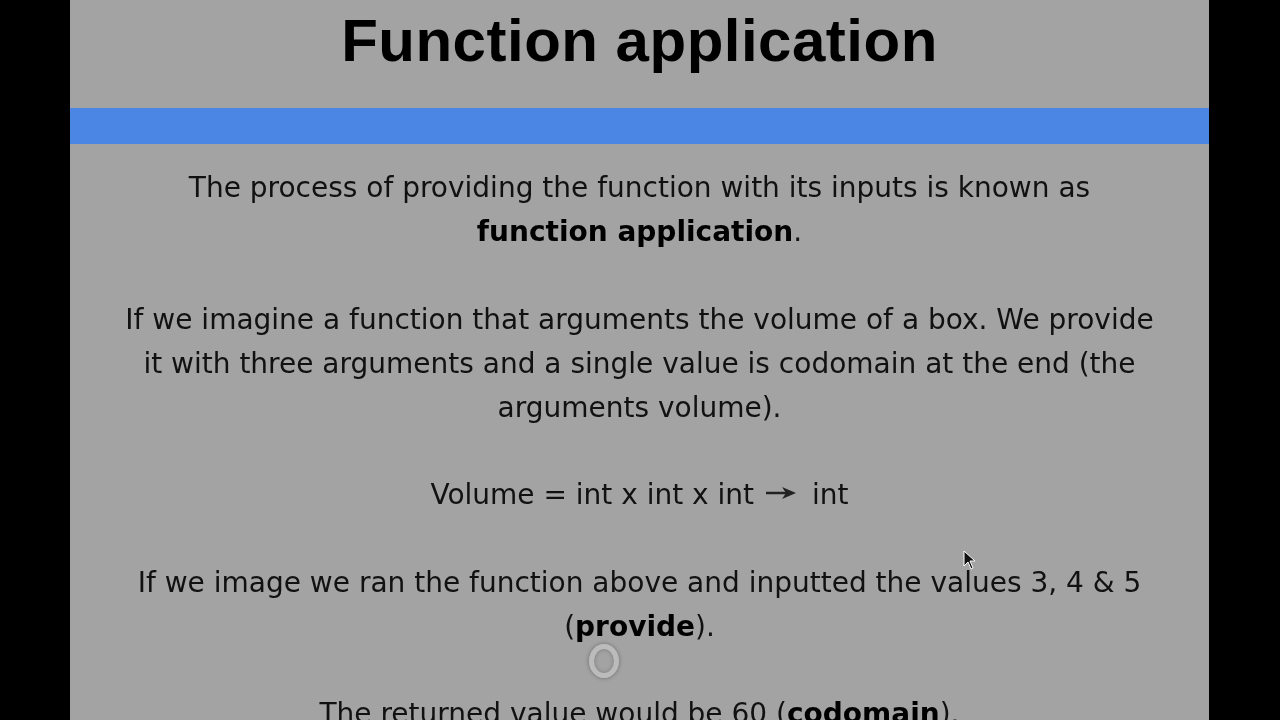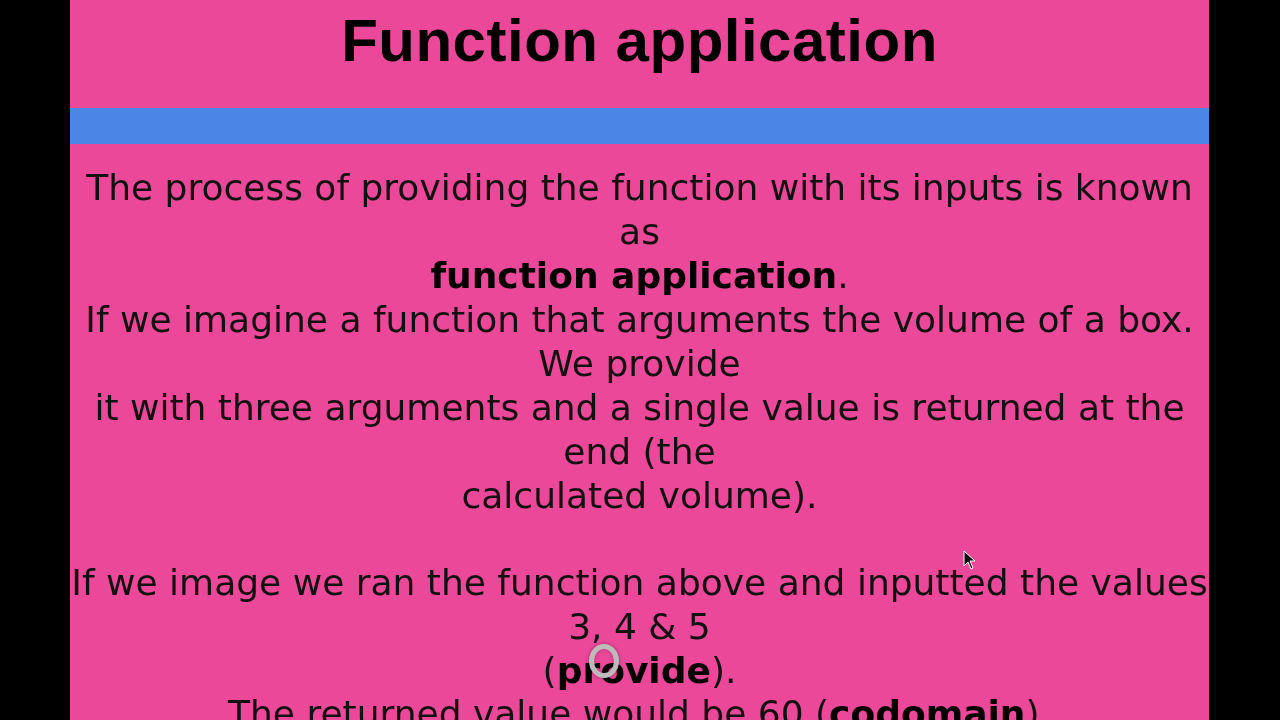--- a/index.html
+++ b/index.html
@@ -1,20 +1,20 @@
 <!DOCTYPE html>
 <html><head>
 <meta charset="utf-8">
 <style>
   html, body { margin:0; padding:0; }
   body { width:1280px; height:720px; background:#000; overflow:hidden; position:relative; font-family:"Liberation Sans", sans-serif; }
-  .slide { position:absolute; left:70px; top:0; width:1139px; height:720px; background:#ec4899; overflow:hidden; }
+  .slide { position:absolute; left:70px; top:0; width:1139px; height:720px; background:#a3a3a3; overflow:hidden; }
   .title { position:absolute; left:0; top:2px; width:100%; text-align:center; font-family:"Liberation Sans", sans-serif; font-weight:bold; font-size:60px; color:#000; line-height:78px; letter-spacing:0.5px; }
   .bar { position:absolute; left:0; top:108px; width:100%; height:36px; background:#4c86e4; }
-  .body-text { position:absolute; left:0; width:100%; text-align:center; font-family:"DejaVu Sans", sans-serif; font-size:36px; color:#111; line-height:44px; }
+  .body-text { position:absolute; left:0; width:100%; text-align:center; font-family:"DejaVu Sans", sans-serif; font-size:28px; color:#111; line-height:44px; }
   .body-text b { font-weight:bold; color:#000; }
   .p1 { top:166px; }
   .p2 { top:298px; }
   .p3 { top:473px; }
   .p4 { top:561px; }
   .p5 { top:692px; }
   .arrow { display:inline-block; width:34px; height:20px; vertical-align:middle; margin:0 14px 0 10px; position:relative; top:-3px; }
   .cursor { position:absolute; left:963px; top:550px; width:14px; height:20px; }
   .click-ring { position:absolute; left:589px; top:644px; width:30px; height:34px; border-radius:50%; border:5px solid #bbb; box-sizing:border-box; box-shadow:0 0 4px rgba(0,0,0,0.35), inset 0 0 4px rgba(0,0,0,0.25); }
 </style>
@@ -25,24 +25,30 @@
   <div class="title">Function application</div>
   <div class="bar"></div>
 
   <div class="body-text p1">
     <span>The process of providing the function with its inputs is known as</span><br>
     <b>function application</b><span>.</span>
   </div>
 
   <div class="body-text p2">
     <span>If we imagine a function that arguments the volume of a box. We provide</span><br>
-    <span>it with three arguments and a single value is returned at the end (the</span><br>
-    <span>calculated volume).</span>
+    <span>it with three arguments and a single value is codomain at the end (the</span><br>
+    <span>arguments volume).</span>
   </div>
 
+  <div class="body-text p3">
+    <span>Volume = int x int x int</span><svg class="arrow" viewBox="0 0 34 20">
+        <path d="M2 10 L24 10" stroke="#222" stroke-width="2.5"></path>
+        <path d="M18 4 L32 10 L18 16 L22 10 Z" fill="#222"></path>
+      </svg><span>int</span>
+  </div>
 
   <div class="body-text p4">
     <span>If we image we ran the function above and inputted the values 3, 4 &amp; 5</span><br>
     <span>(</span><b>provide</b><span>).</span>
   </div>
 
   <div class="body-text p5">
     <span>The returned value would be 60 (</span><b>codomain</b><span>).</span>
   </div>
 </div>

